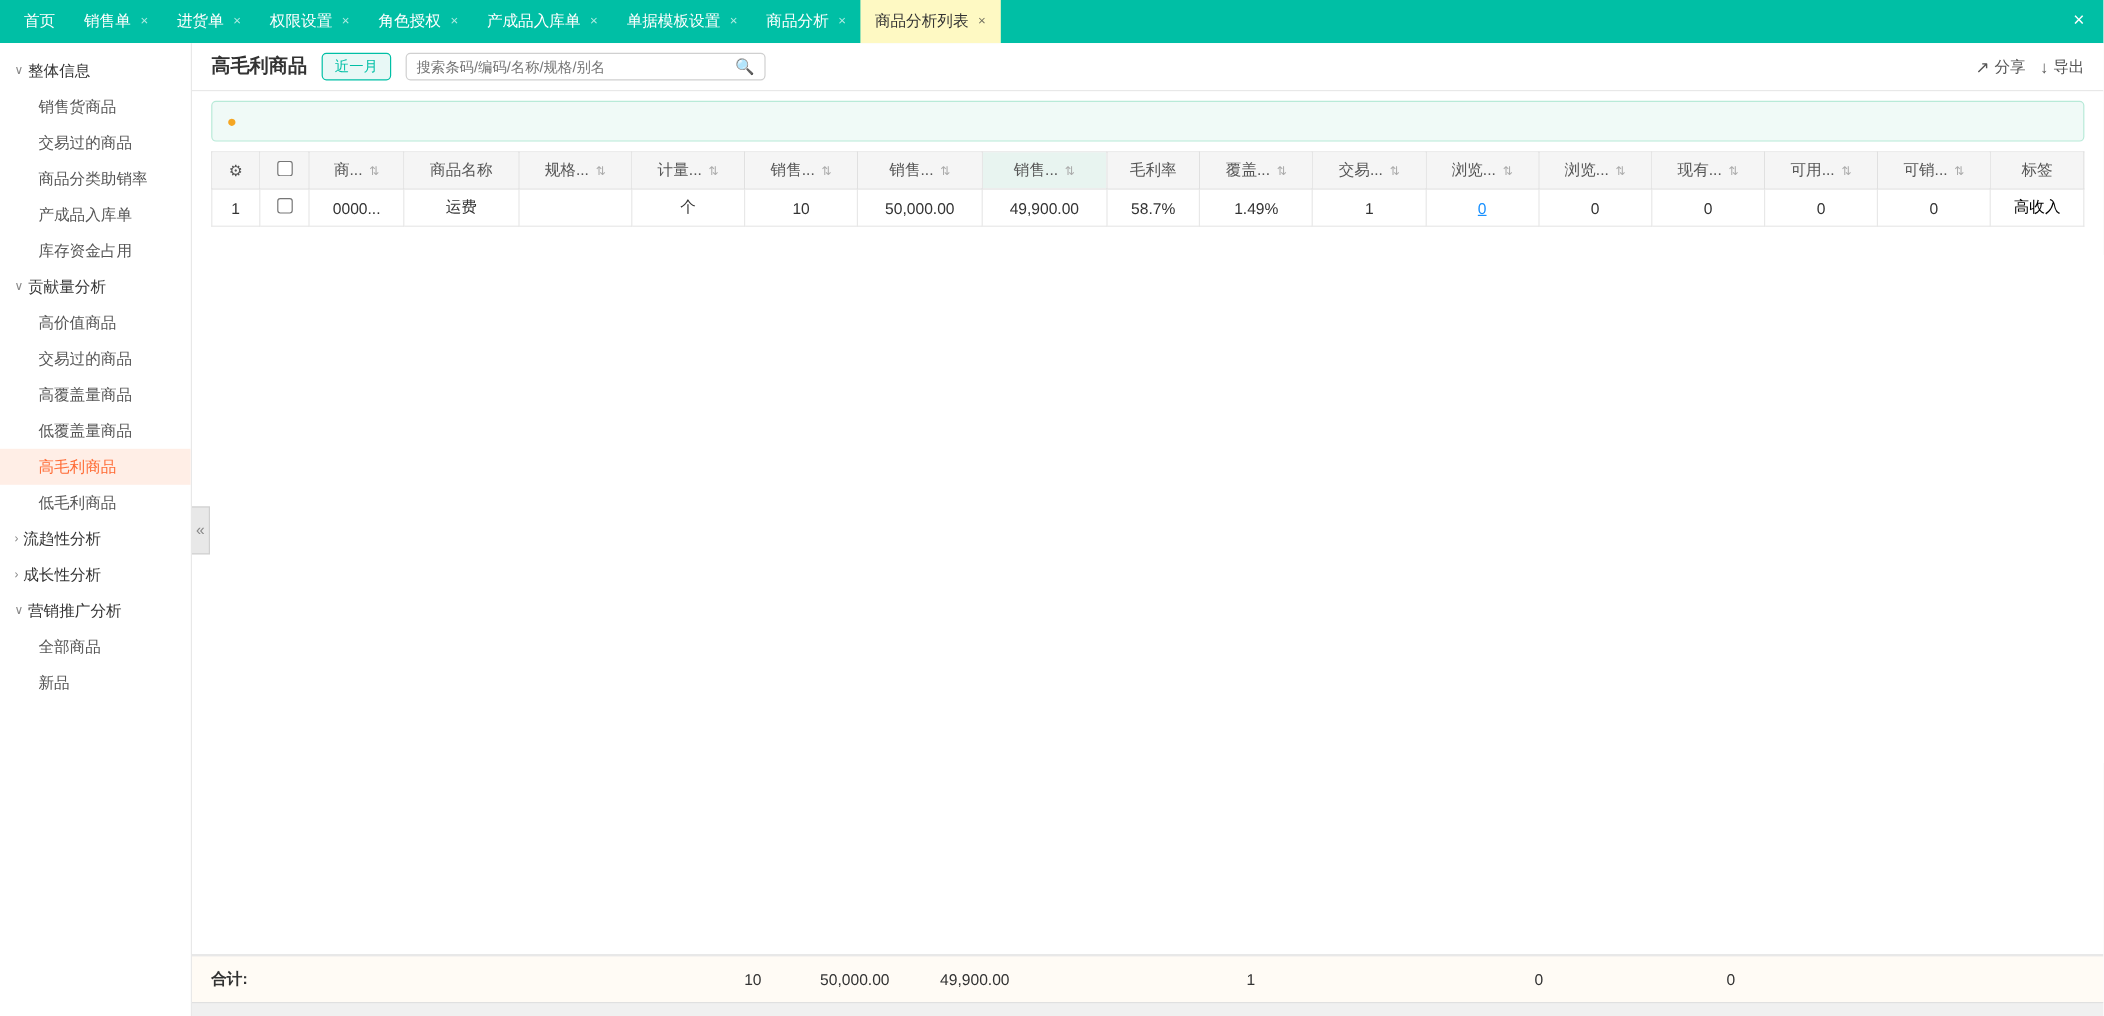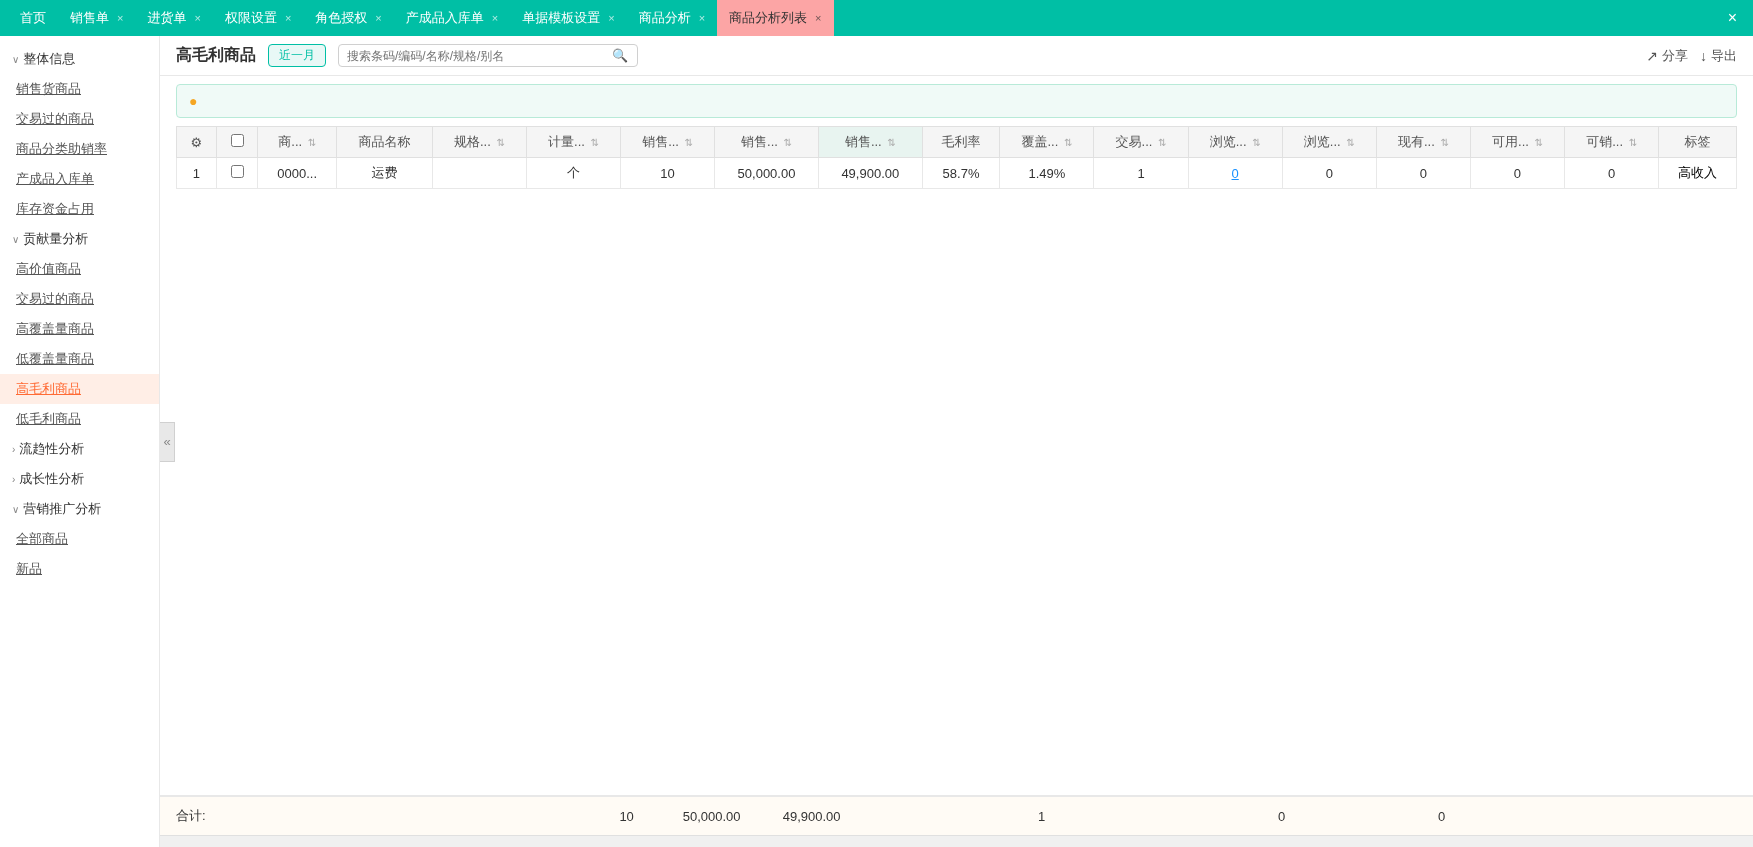--- a/index.html
+++ b/index.html
@@ -19,21 +19,21 @@
       padding: 0 12px;
       height: 36px;
       display: flex;
       align-items: center;
       cursor: pointer;
       white-space: nowrap;
       font-size: 13px;
       gap: 4px;
     }
     .top-nav .nav-item.active {
-      background: #fca5a5;
+      background: #fef9c3;
       color: #333;
     }
     .nav-close {
       font-size: 11px;
       opacity: 0.7;
       margin-left: 4px;
       cursor: pointer;
     }
     .top-nav-spacer { flex: 1; }
     .top-nav-x {
@@ -64,26 +64,25 @@
       align-items: center;
       padding: 6px 12px;
       font-size: 13px;
       color: #333;
       cursor: pointer;
       gap: 4px;
       font-weight: 500;
     }
     .sidebar-group-title .arrow { font-size: 10px; color: #888; }
     .sidebar-item {
-      padding: 6px 12px 6px 16px;
+      padding: 6px 12px 6px 32px;
       color: #555;
       cursor: pointer;
       font-size: 13px;
       white-space: nowrap;
-      text-decoration: underline;
     }
     .sidebar-item.active {
       background: #ffeee6;
       color: #ff6b35;
       border-radius: 0;
     }
 
     
     .content-area {
       flex: 1;
@@ -223,21 +222,21 @@
       display: flex;
       align-items: center;
       border-top: 2px solid #e8e8e8;
       background: #fffbf5;
       padding: 8px 16px;
       font-size: 13px;
       color: #333;
       min-height: 40px;
     }
     .footer-bar .total-label {
-      font-weight: 400;
+      font-weight: 700;
       margin-right: 16px;
     }
     .footer-cell {
       text-align: center;
       padding: 0 8px;
     }
 
     
     .scroll-bar-area {
       height: 12px;

